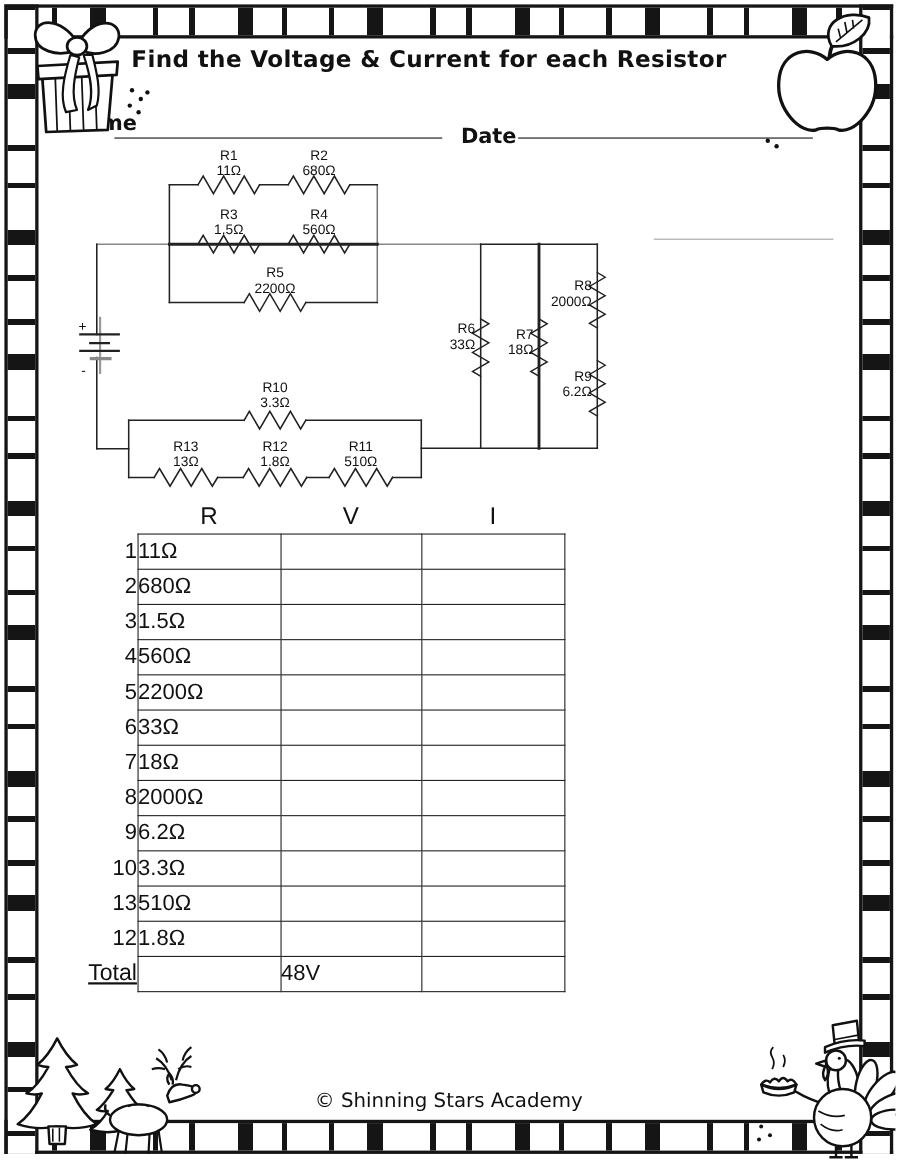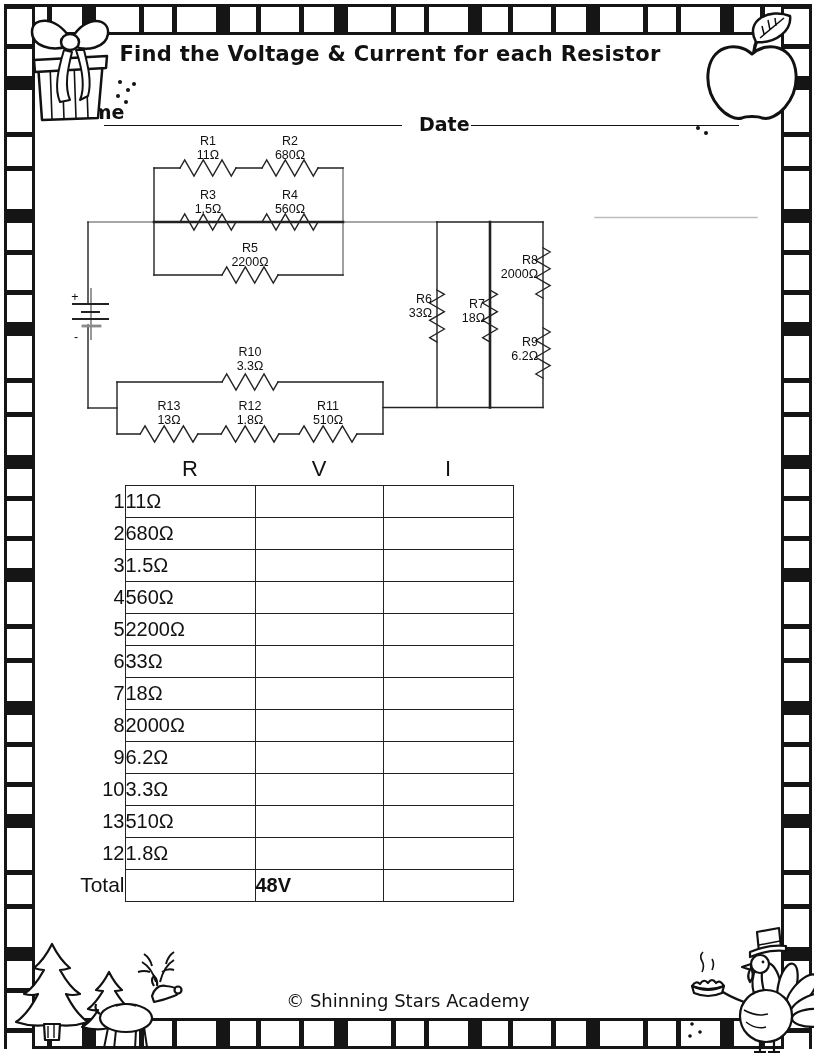--- a/index.html
+++ b/index.html
@@ -21,22 +21,22 @@
   .blankline{position:absolute;height:0;border-bottom:1.7px solid #111;}
   
   .circuit{position:absolute;left:55px;top:125px;width:720px;height:330px;z-index:0;}
   .circuit text{font-family:"Liberation Sans",sans-serif;font-size:12.5px;fill:#111;}
   
   .wtable{position:absolute;left:63px;top:453px;border-collapse:collapse;}
   .wtable td,.wtable th{padding:0;height:32px;box-sizing:border-box;}
   .wtable th{font-weight:400;font-size:22px;height:31px;}
   .num{width:62px;text-align:right;padding-right:3px;font-size:20px;border:none;}
   .c{border:1.6px solid #222;font-size:20px;text-align:left;padding-left:3px;}
-  .colr{width:130px;} .colv{width:128px;font-weight:bold;} .coli{width:130px;}
-  .totallbl{font-size:21px;}
+  .colr{width:130px;} .colv{width:128px;} .coli{width:130px;}
+  .totallbl{font-size:21px;text-decoration:underline;}
   
   .footer{position:absolute;left:0;right:0;top:990px;text-align:center;
           font-family:"DejaVu Sans",sans-serif;font-size:18px;}
 </style>
 </head>
 <body>
 
 <div class="page">
 
   <div class="bstrip bh btop"></div>

